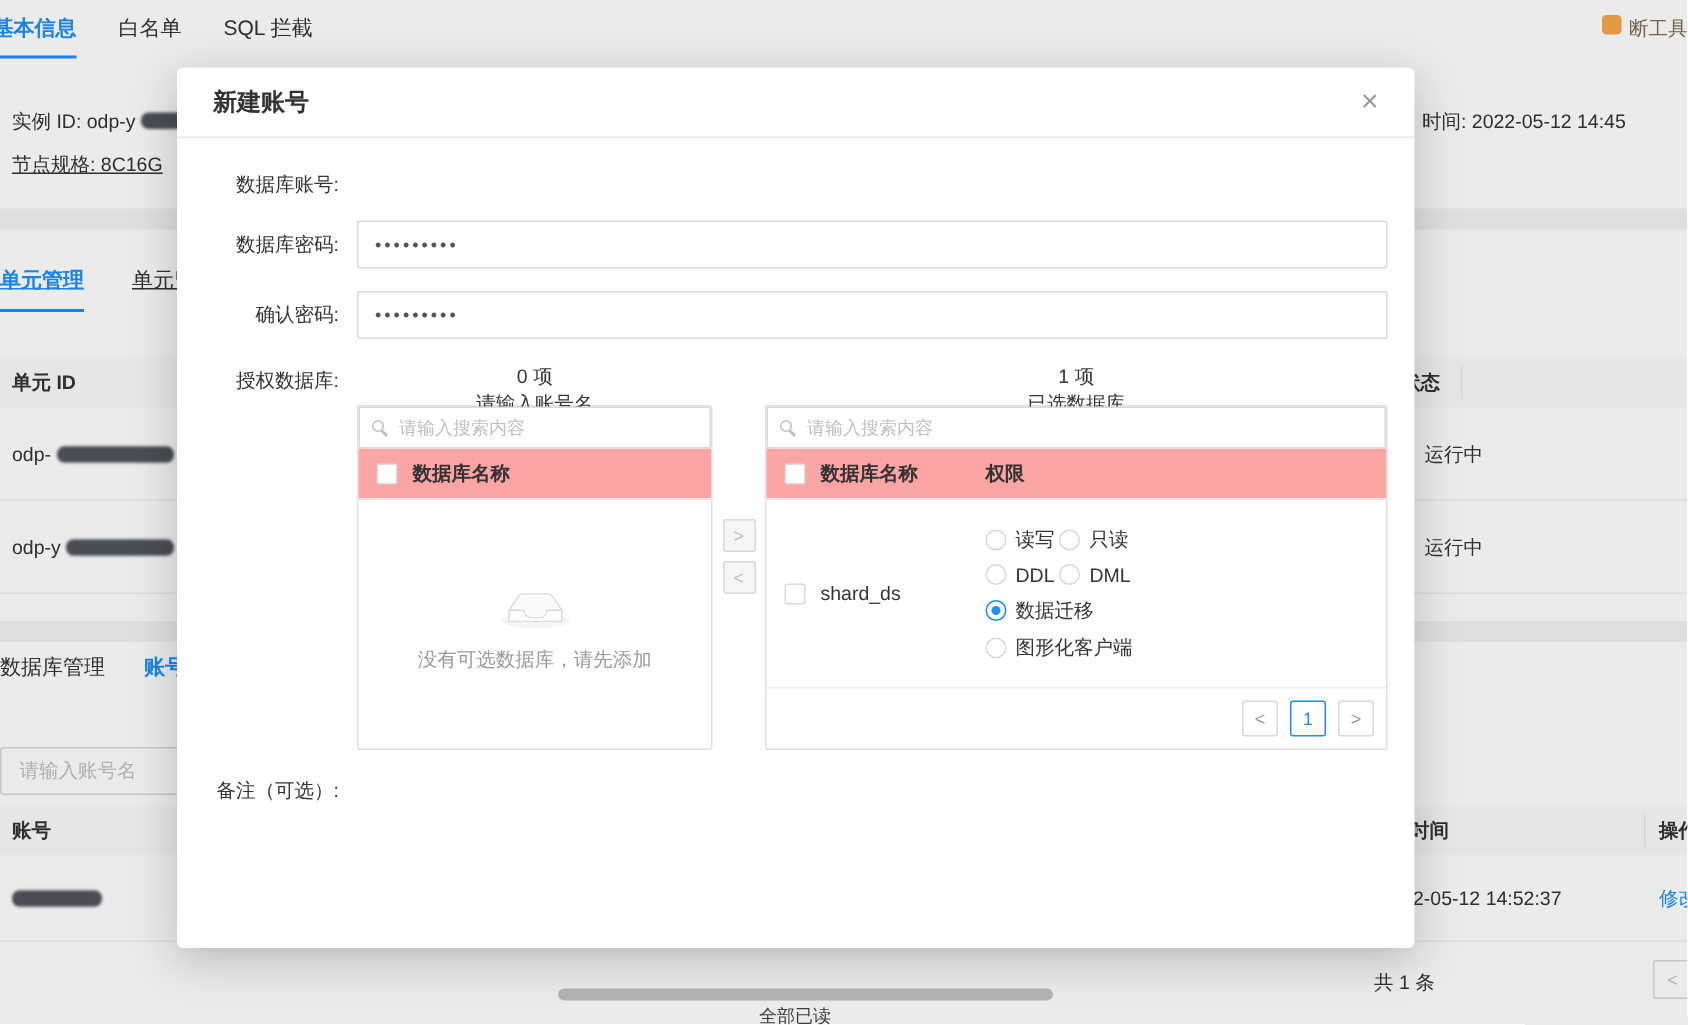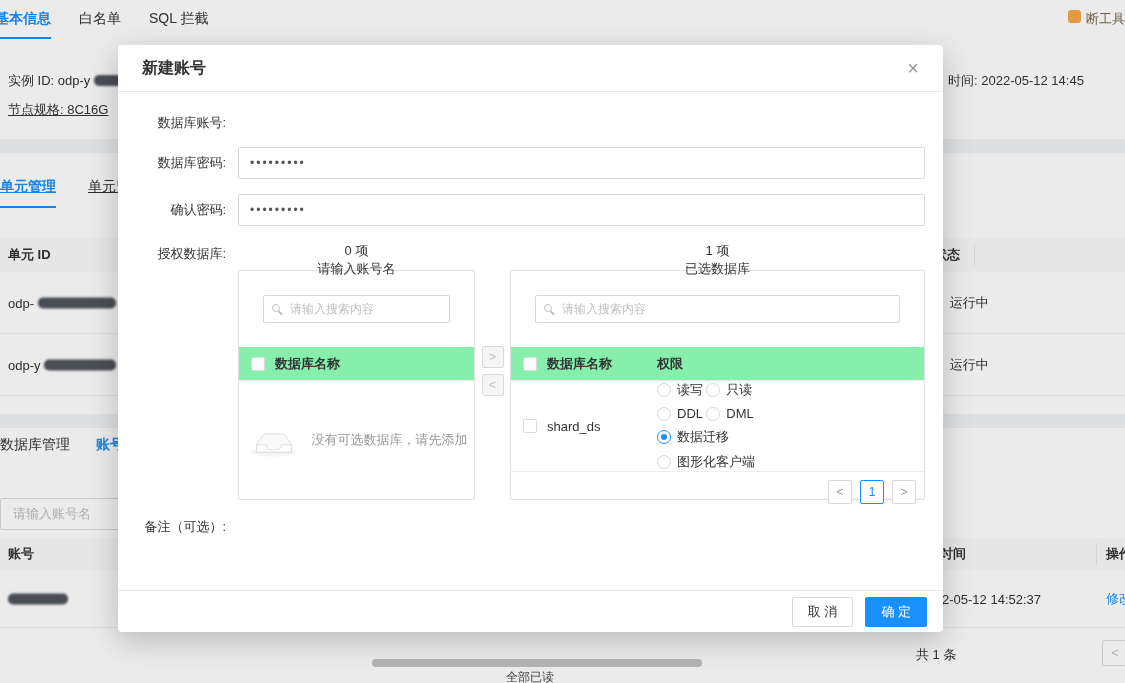--- a/index.html
+++ b/index.html
@@ -65,30 +65,30 @@
   input::placeholder { color:#bfbfbf; }
   .dots { letter-spacing:2px; font-size:12px; color:#555; }
   .transfer { display:flex; align-items:stretch; margin-bottom:18px; }
   .frow.grant { margin-bottom:0; align-items:flex-start; }
   .frow.grant .flabel { padding-top:3px;padding-left:32px; }
   .t-col-left { width:237px; flex:none; }
   .t-mid { width:35px; flex:none; display:flex; flex-direction:column; align-items:center; justify-content:center; gap:6px; }
   .t-col-right { flex:1; }
   .t-counts { display:flex; justify-content:space-between; align-items:center; height:20px; margin-bottom:8px; color:#333;flex-direction:column; }
   .t-panel { border:1px solid #e0e0e0; border-radius:2px; height:230px; display:flex; flex-direction:column; background:#fff; }
-  .t-search { margin:24px; position:relative; }
+  .t-search { margin:0; position:relative; }
   .t-search input { width:100%; height:28px; border:1px solid #d9d9d9; border-radius:2px;
     padding:0 8px 0 26px; font-size:12px; color:#333; outline:none; font-family:inherit; }
   .search-icon { position:absolute; left:9px; top:9px; width:8px; height:8px; border:1px solid #bfbfbf; border-radius:50%; }
   .search-icon::after { content:""; position:absolute; width:5px; height:1.5px; background:#bfbfbf;
     transform:rotate(45deg); right:-4px; bottom:-2px; }
-  .t-thead { height:34px; background:#86efac; border-bottom:1px solid #ececec; display:flex; align-items:center;
+  .t-thead { height:34px; background:#fca5a5; border-bottom:1px solid #ececec; display:flex; align-items:center;
     padding:0 12px; gap:10px; font-weight:600; color:#333; flex:none; }
   .name-col { width:100px; }
-  .t-empty { flex:1; display:flex; flex-direction:row; align-items:center; justify-content:center; gap:10px; color:#999; }
+  .t-empty { flex:1; display:flex; flex-direction:column; align-items:center; justify-content:center; gap:10px; color:#999; }
   .t-row { flex:1; display:flex; align-items:center; padding:0 12px; gap:10px; border-bottom:1px solid #f0f0f0; }
   .perm-grid { display:grid; grid-template-columns:auto auto; gap:7px 2px; justify-content:start; }
   .perm-item { display:flex; align-items:center; gap:6px; color:#333; }
   .perm-item.wide { grid-column:1 / -1; }
   .t-pager { height:40px; display:flex; align-items:center; justify-content:flex-end; gap:8px; padding-right:8px; flex:none; }
   .pgbtn { width:24px; height:24px; border:1px solid #d9d9d9; border-radius:2px; display:flex; align-items:center;
     justify-content:center; color:#999; font-size:12px; background:#fff; cursor:pointer; }
   .pgbtn.cur { border-color:#1890ff; color:#1890ff; }
   .arrow-btn { width:22px; height:22px; border:1px solid #d9d9d9; border-radius:2px; background:#f5f5f5; color:#bfbfbf;
     display:flex; align-items:center; justify-content:center; font-size:12px; cursor:pointer; }
@@ -302,18 +302,14 @@
             </div>
           </div>
         </div>
       </div>
 
       <div class="frow">
         <div class="flabel">备注（可选）:</div>
       </div>
     </div>
 
-    <div class="m-foot">
-      <div class="btn ghost">取 消</div>
-      <div class="btn primary">确 定</div>
-    </div>
   </div>
 </div>
 
 </body></html>

